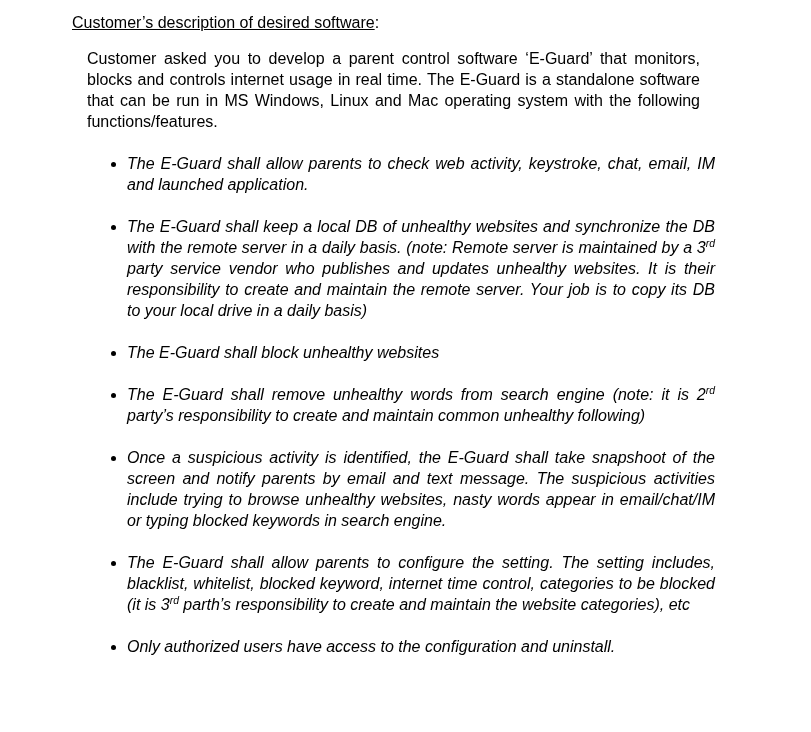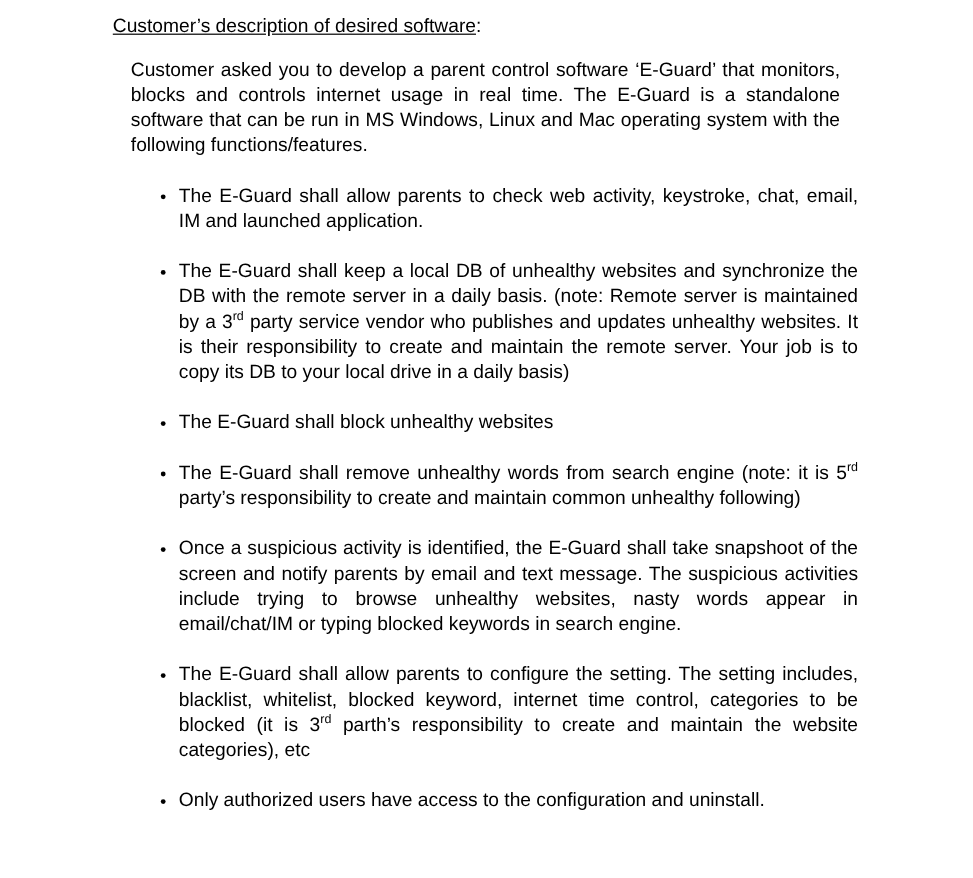--- a/index.html
+++ b/index.html
@@ -13,21 +13,21 @@
     overflow: hidden;
     font-family: "Liberation Sans", "DejaVu Sans", sans-serif;
     font-size: 16px;
     line-height: 21px;
     color: #000000;
   }
   .page {
     box-sizing: border-box;
     width: 811px;
     height: 611px;
-    padding: 12px 96px 0 94px;
+    padding: 12px 96px 0 72px;
   }
   .heading {
     margin: 0;
     text-align: left;
   }
   .heading .underlined {
     text-decoration: underline;
   }
   .intro {
     margin: 15px;
@@ -35,20 +35,21 @@
   }
   ul.bullets {
     margin: 21px 0 0 0;
     padding: 0 0 0 55px;
     list-style: disc outside;
   }
   ul.bullets li {
     margin: 0 0 21px 0;
     padding: 0;
     text-align: justify;
+    font-style: italic;
   }
   ul.bullets li:last-child {
     margin-bottom: 16px;
   }
   sup {
     font-size: 0.65em;
     line-height: 0;
     vertical-align: super;
   }
 </style>
@@ -57,18 +58,18 @@
 
 <div class="page">
   <p class="heading"><span class="underlined">Customer’s description of desired software</span><span>:</span></p>
 
   <p class="intro">Customer asked you to develop a parent control software ‘E-Guard’ that monitors, blocks and controls internet usage in real time.  The E-Guard is a standalone software that can be run in MS Windows, Linux and Mac operating system with the following functions/features.</p>
 
   <ul class="bullets">
       <li><span>The E-Guard shall allow parents to check web activity, keystroke, chat, email, IM and launched application.</span></li>
       <li><span>The E-Guard shall keep a local DB of unhealthy websites and synchronize the DB with the remote server in a daily basis. (note: Remote server is maintained by a 3</span><sup>rd</sup><span> party service vendor who publishes and updates unhealthy websites. It is their responsibility to create and maintain the remote server. Your job is to copy its DB to your local drive in a daily basis)</span></li>
       <li><span>The E-Guard shall block unhealthy websites</span></li>
-      <li><span>The E-Guard shall remove unhealthy words from search engine (note: it is 5</span><sup>rd</sup><span> party’s responsibility to create and maintain common unhealthy following)</span></li>
+      <li><span>The E-Guard shall remove unhealthy words from search engine (note: it is 2</span><sup>rd</sup><span> party’s responsibility to create and maintain common unhealthy following)</span></li>
       <li><span>Once a suspicious activity is identified, the E-Guard shall take snapshoot of the screen and notify parents by email and text message. The suspicious activities include trying to browse unhealthy websites, nasty words appear in email/chat/IM or typing blocked keywords in search engine.</span></li>
       <li><span>The E-Guard shall allow parents to configure the setting. The setting includes, blacklist, whitelist, blocked keyword, internet time control, categories to be blocked (it is 3</span><sup>rd</sup><span> parth’s responsibility to create and maintain the website categories), etc</span></li>
       <li><span>Only authorized users have access to the configuration and uninstall.</span></li>
     </ul>
 </div>
 
 </body></html>

